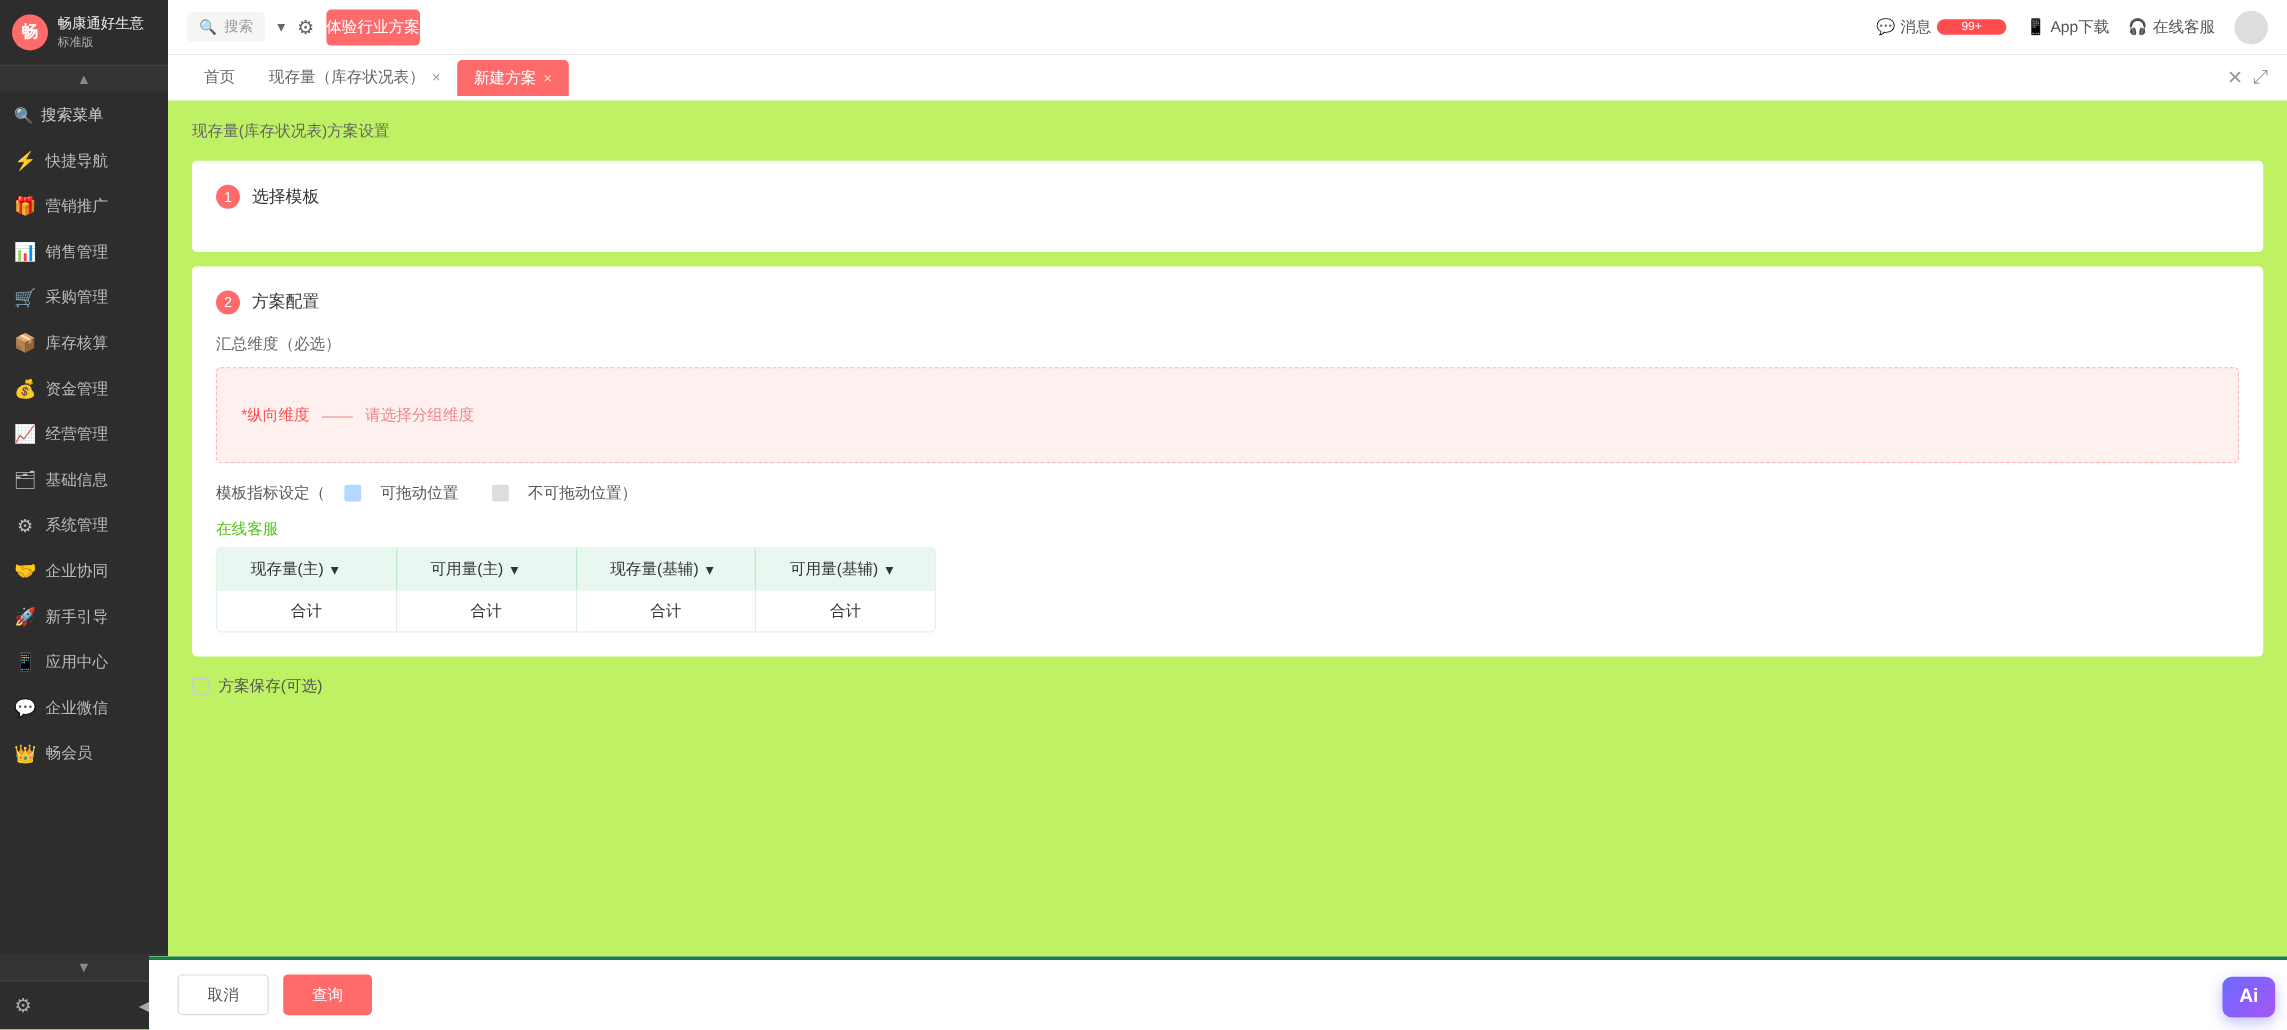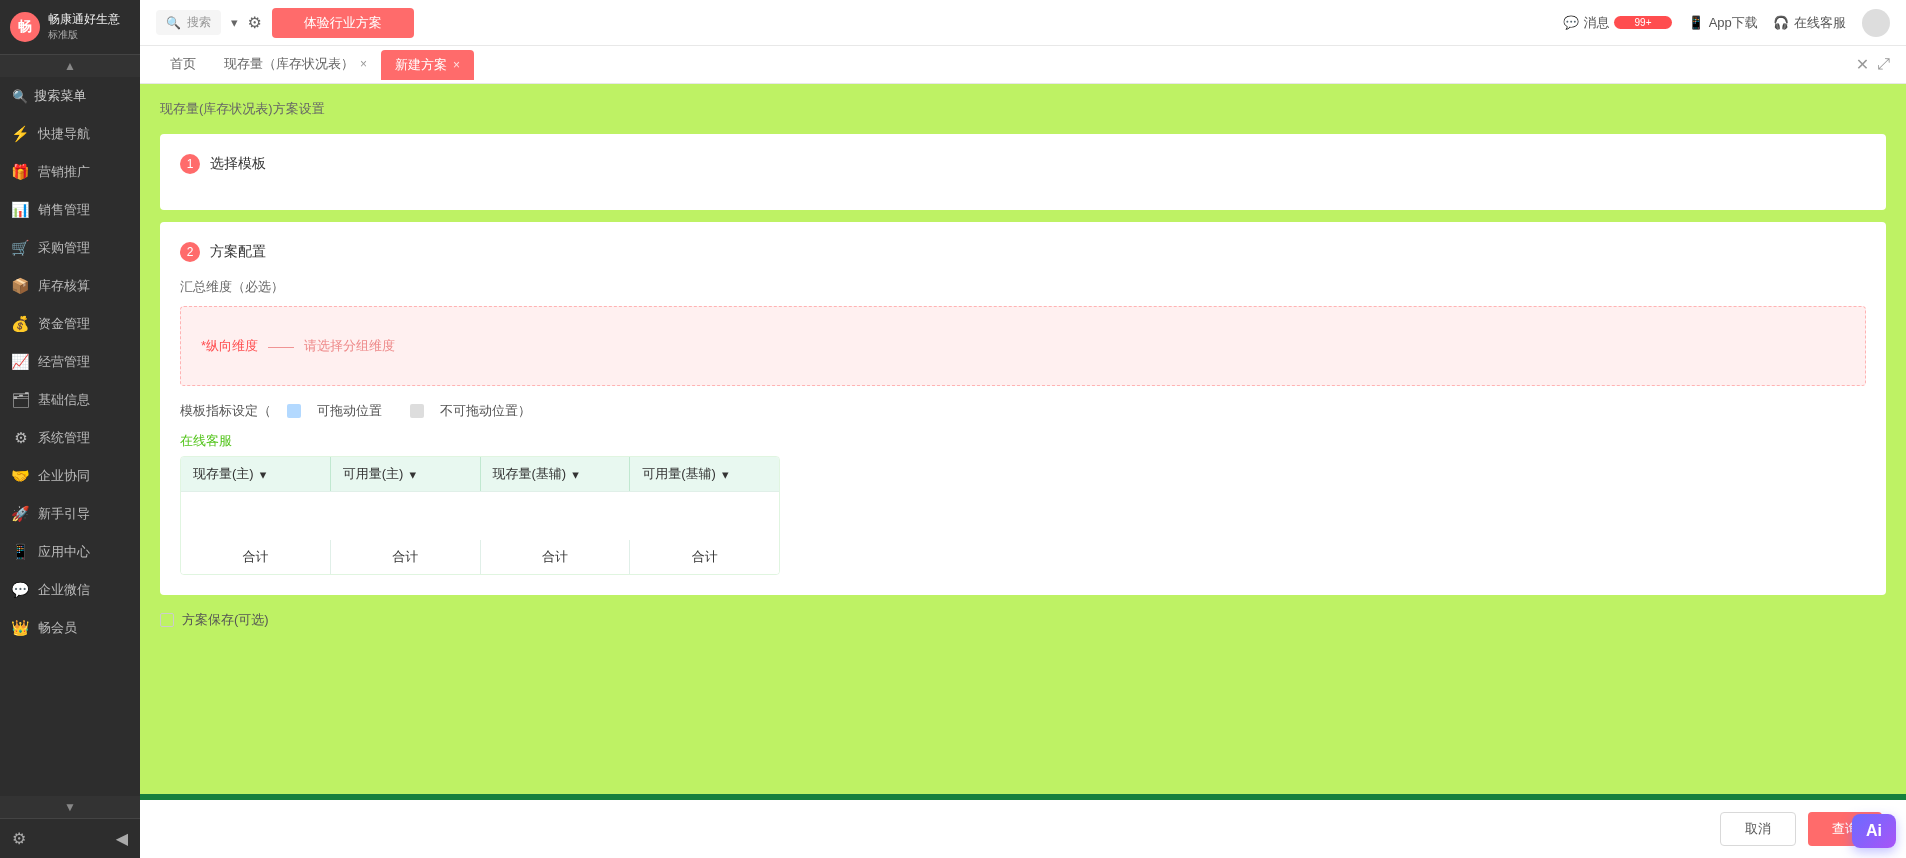--- a/index.html
+++ b/index.html
@@ -69,21 +69,21 @@
     }
     .topbar-search-box {
       display: flex; align-items: center; gap: 6px;
       background: #f5f5f5; border-radius: 4px; padding: 4px 10px;
       font-size: 12px; color: #999;
     }
     .topbar-dropdown { display: flex; align-items: center; gap: 4px; cursor: pointer; color: #666; font-size: 13px; }
     .topbar-gear { cursor: pointer; color: #666; font-size: 16px; }
     .topbar-btn-industry {
       background: #ff6b6b; color: #fff; border: none; border-radius: 4px;
-      padding: 6px 32px; cursor: pointer; font-size: 13px;
+      padding: 6px 0; cursor: pointer; font-size: 13px;
     }
     .topbar-spacer { flex: 1; }
     .topbar-right { display: flex; align-items: center; gap: 16px; }
     .topbar-right-item { display: flex; align-items: center; gap: 4px; cursor: pointer; color: #555; font-size: 13px; }
     .badge {
       background: #ff4d4f; color: #fff; font-size: 10px;
       border-radius: 10px; padding: 1px 21px; min-width: 18px; text-align: center;
     }
     .topbar-avatar { width: 28px; height: 28px; background: #ddd; border-radius: 50%; }
 
@@ -189,58 +189,59 @@
       display: flex;
       background: #e8f8f0;
     }
     .stats-table-header-cell {
       flex: 1;
       padding: 8px 12px;
       display: flex; align-items: center; gap: 6px;
       border-right: 1px solid #c0e8d0;
       font-size: 13px; color: #333;
       cursor: pointer;
+      margin-left: 16px;
     }
     .stats-table-header-cell:last-child { border-right: none; }
     .stats-table-row {
       display: flex;
       border-top: 1px solid #e0efe8;
       background: #fff;
     }
     .stats-table-cell {
       flex: 1;
       padding: 8px 12px;
       border-right: 1px solid #e0efe8;
-      font-size: 13px; color: #333; text-align: center; margin-top: 48px;
+      font-size: 13px; color: #333; text-align: center;
     }
     .stats-table-cell:last-child { border-right: none; }
 
     .tips {
       margin-top: 20px; font-size: 12px; color: #bbb; line-height: 1.8;
     }
 
     .save-option {
       display: flex; align-items: center; gap: 8px;
       margin-top: 16px; font-size: 13px; color: #555;
     }
     .checkbox {
       width: 14px; height: 14px; border: 1px solid #ccc; border-radius: 2px; cursor: pointer;
     }
 
     .footer-actions {
       position: fixed;
       bottom: 0;
       right: 0;
-      left: 140px;
+      left: 124px;
       background: #fff;
       padding: 12px 24px;
       display: flex;
-      justify-content: flex-end;
+      justify-content: flex-start;
       gap: 12px;
-      border-top: 6px solid #15803d;
+      border-top: 3px solid #15803d;
       z-index: 100;
     }
     .btn-cancel {
       background: #fff; border: 1px solid #d9d9d9; border-radius: 4px;
       padding: 7px 24px; cursor: pointer; font-size: 13px; color: #555;
     }
     .btn-query {
       background: #ff6b6b; border: none; border-radius: 4px;
       padding: 7px 24px; cursor: pointer; font-size: 13px; color: #fff;
     }

